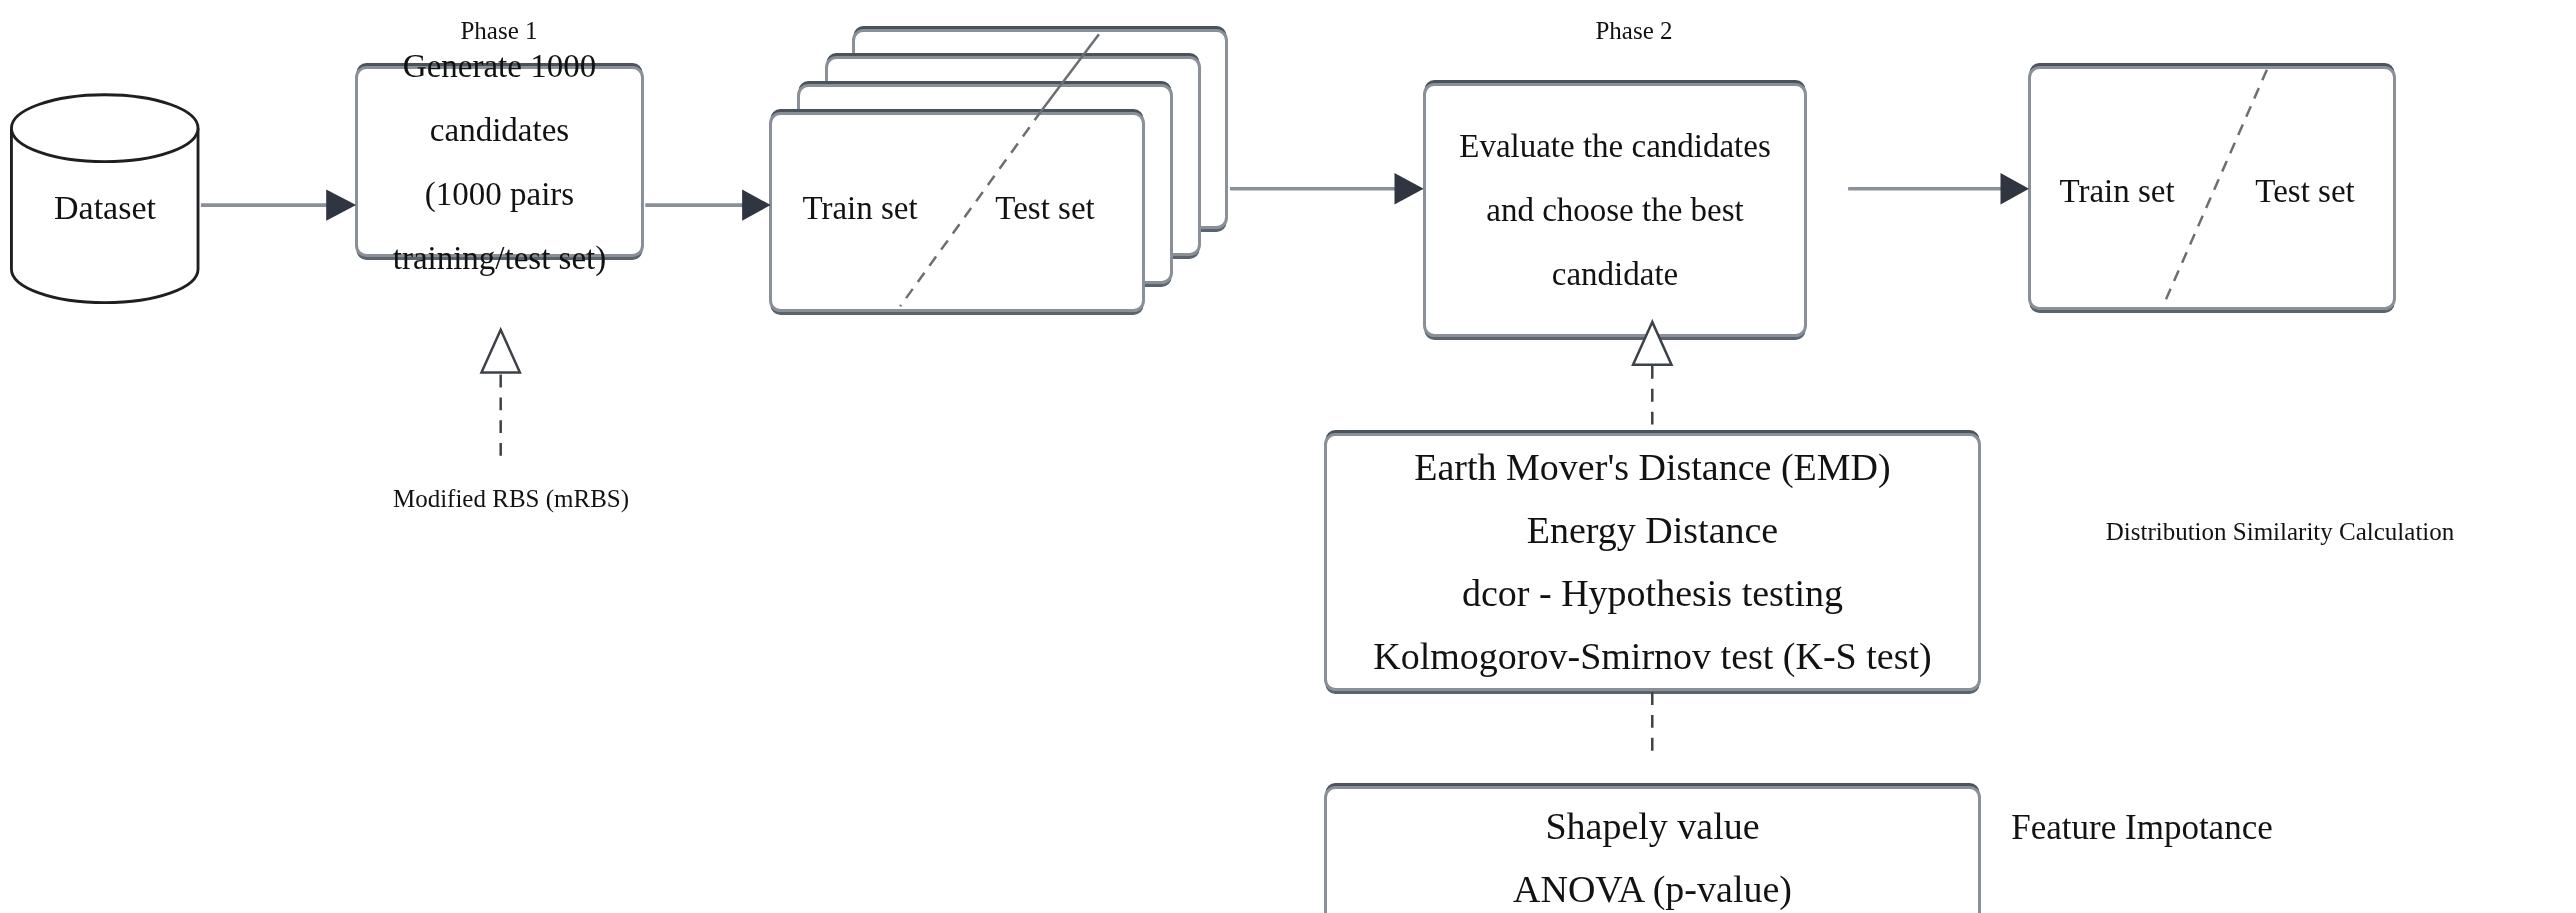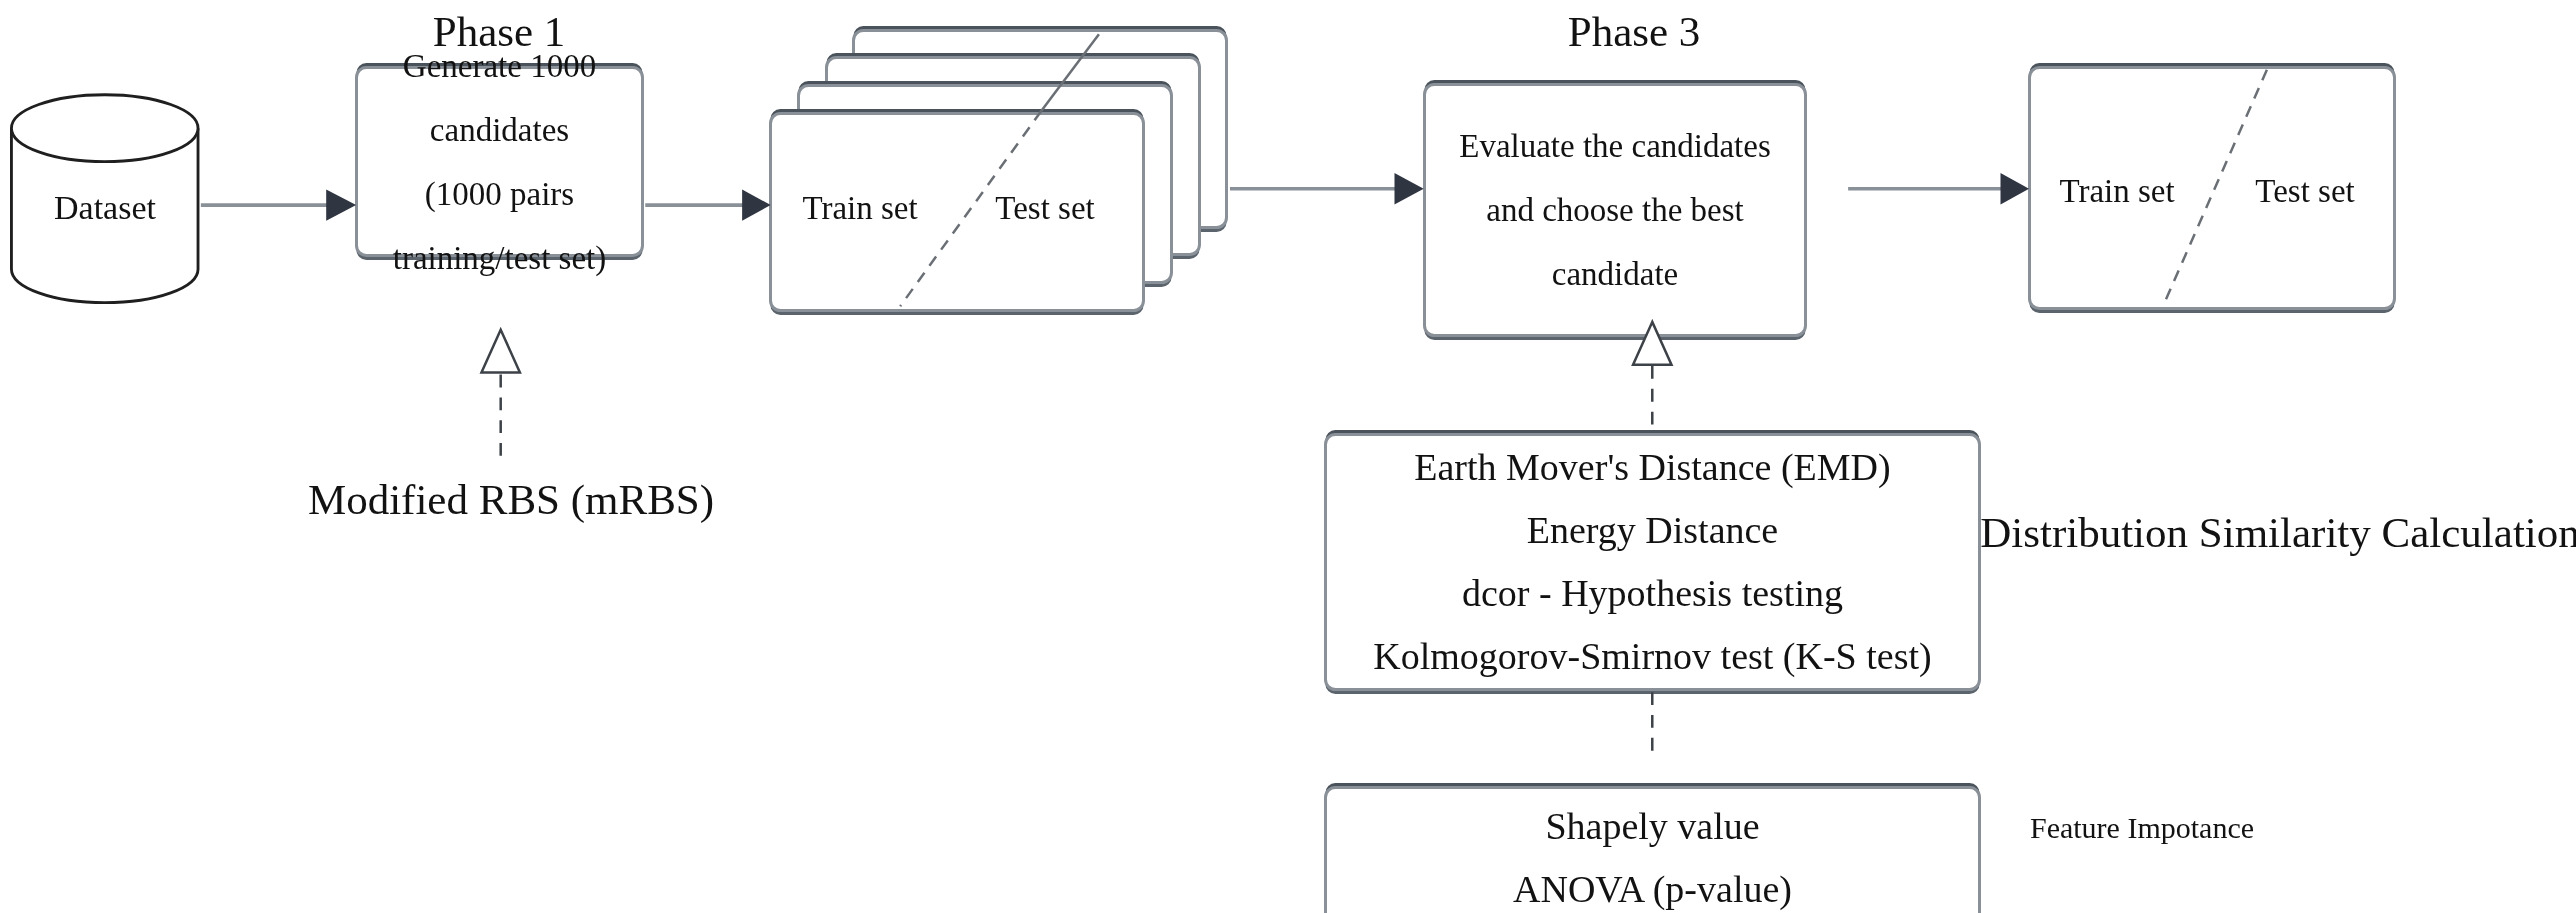--- a/index.html
+++ b/index.html
@@ -31,42 +31,42 @@
     background:#ffffff;
     border:3.6px solid #8a9098;
     border-radius:11.4px;
     box-shadow:0 -4.3px 0 -1.4px #4a525b, 0 4.3px 0 -1.4px #5b636c;
     box-sizing:border-box;
   }
   .label{
     position:absolute;
     transform:translate(-50%,-50%);
     white-space:nowrap;
-    font-size:43px;
+    font-size:25px;
     z-index:30;
   }
   .settext{
     position:absolute;
     transform:translate(-50%,-50%);
     white-space:nowrap;
     font-size:33px;
     z-index:30;
   }
   #overlay{
     position:absolute;left:0;top:0;width:2576px;height:913px;
     z-index:20;pointer-events:none;
   }
 </style>
 </head>
 <body>
 
 <div id="canvas">
 
   <div class="label" style="left:499px;top:31px;">Phase 1</div>
-  <div class="label" style="left:1634px;top:31px;">Phase 3</div>
+  <div class="label" style="left:1634px;top:31px;">Phase 2</div>
 
   <div class="label" style="left:105px;top:208px;font-size:34px;">Dataset</div>
 
   <div class="node phasebox" style="left:355px;top:66px;width:289px;height:191px;">
     <span class="line">Generate 1000</span>
     <span class="line">candidates</span>
     <span class="line">(1000 pairs</span>
     <span class="line">training/test set)</span>
   </div>
 
@@ -94,21 +94,21 @@
     <span class="line">Kolmogorov-Smirnov test (K-S test)</span>
   </div>
 
   <div class="node methodbox" style="left:1324px;top:756px;width:657px;height:143px;margin-top:30px;">
     <span class="line">Shapely value</span>
     <span class="line">ANOVA (p-value)</span>
   </div>
 
   <div class="label" style="left:511px;top:499px;">Modified RBS (mRBS)</div>
   <div class="label" style="left:2280px;top:532px;">Distribution Similarity Calculation</div>
-  <div class="label" style="left:2142px;top:828px;font-size:30px;">Feature Impotance</div>
+  <div class="label" style="left:2142px;top:828px;font-size:35px;">Feature Impotance</div>
 
   <svg id="overlay" xmlns="http://www.w3.org/2000/svg" width="2576" height="913" viewBox="0 0 3617 1282">
 
     <g>
       <path d="M16,180 L16,378 A131,47 0 0 0 278,378 L278,180" fill="#ffffff" stroke="#1f1f1f" stroke-width="4"></path>
       <ellipse cx="147" cy="180" rx="131" ry="47" fill="#ffffff" stroke="#1f1f1f" stroke-width="4"></ellipse>
     </g>
 
     <g>
       <line x1="282" y1="288" x2="462" y2="288" stroke="#8a9097" stroke-width="5"></line>

